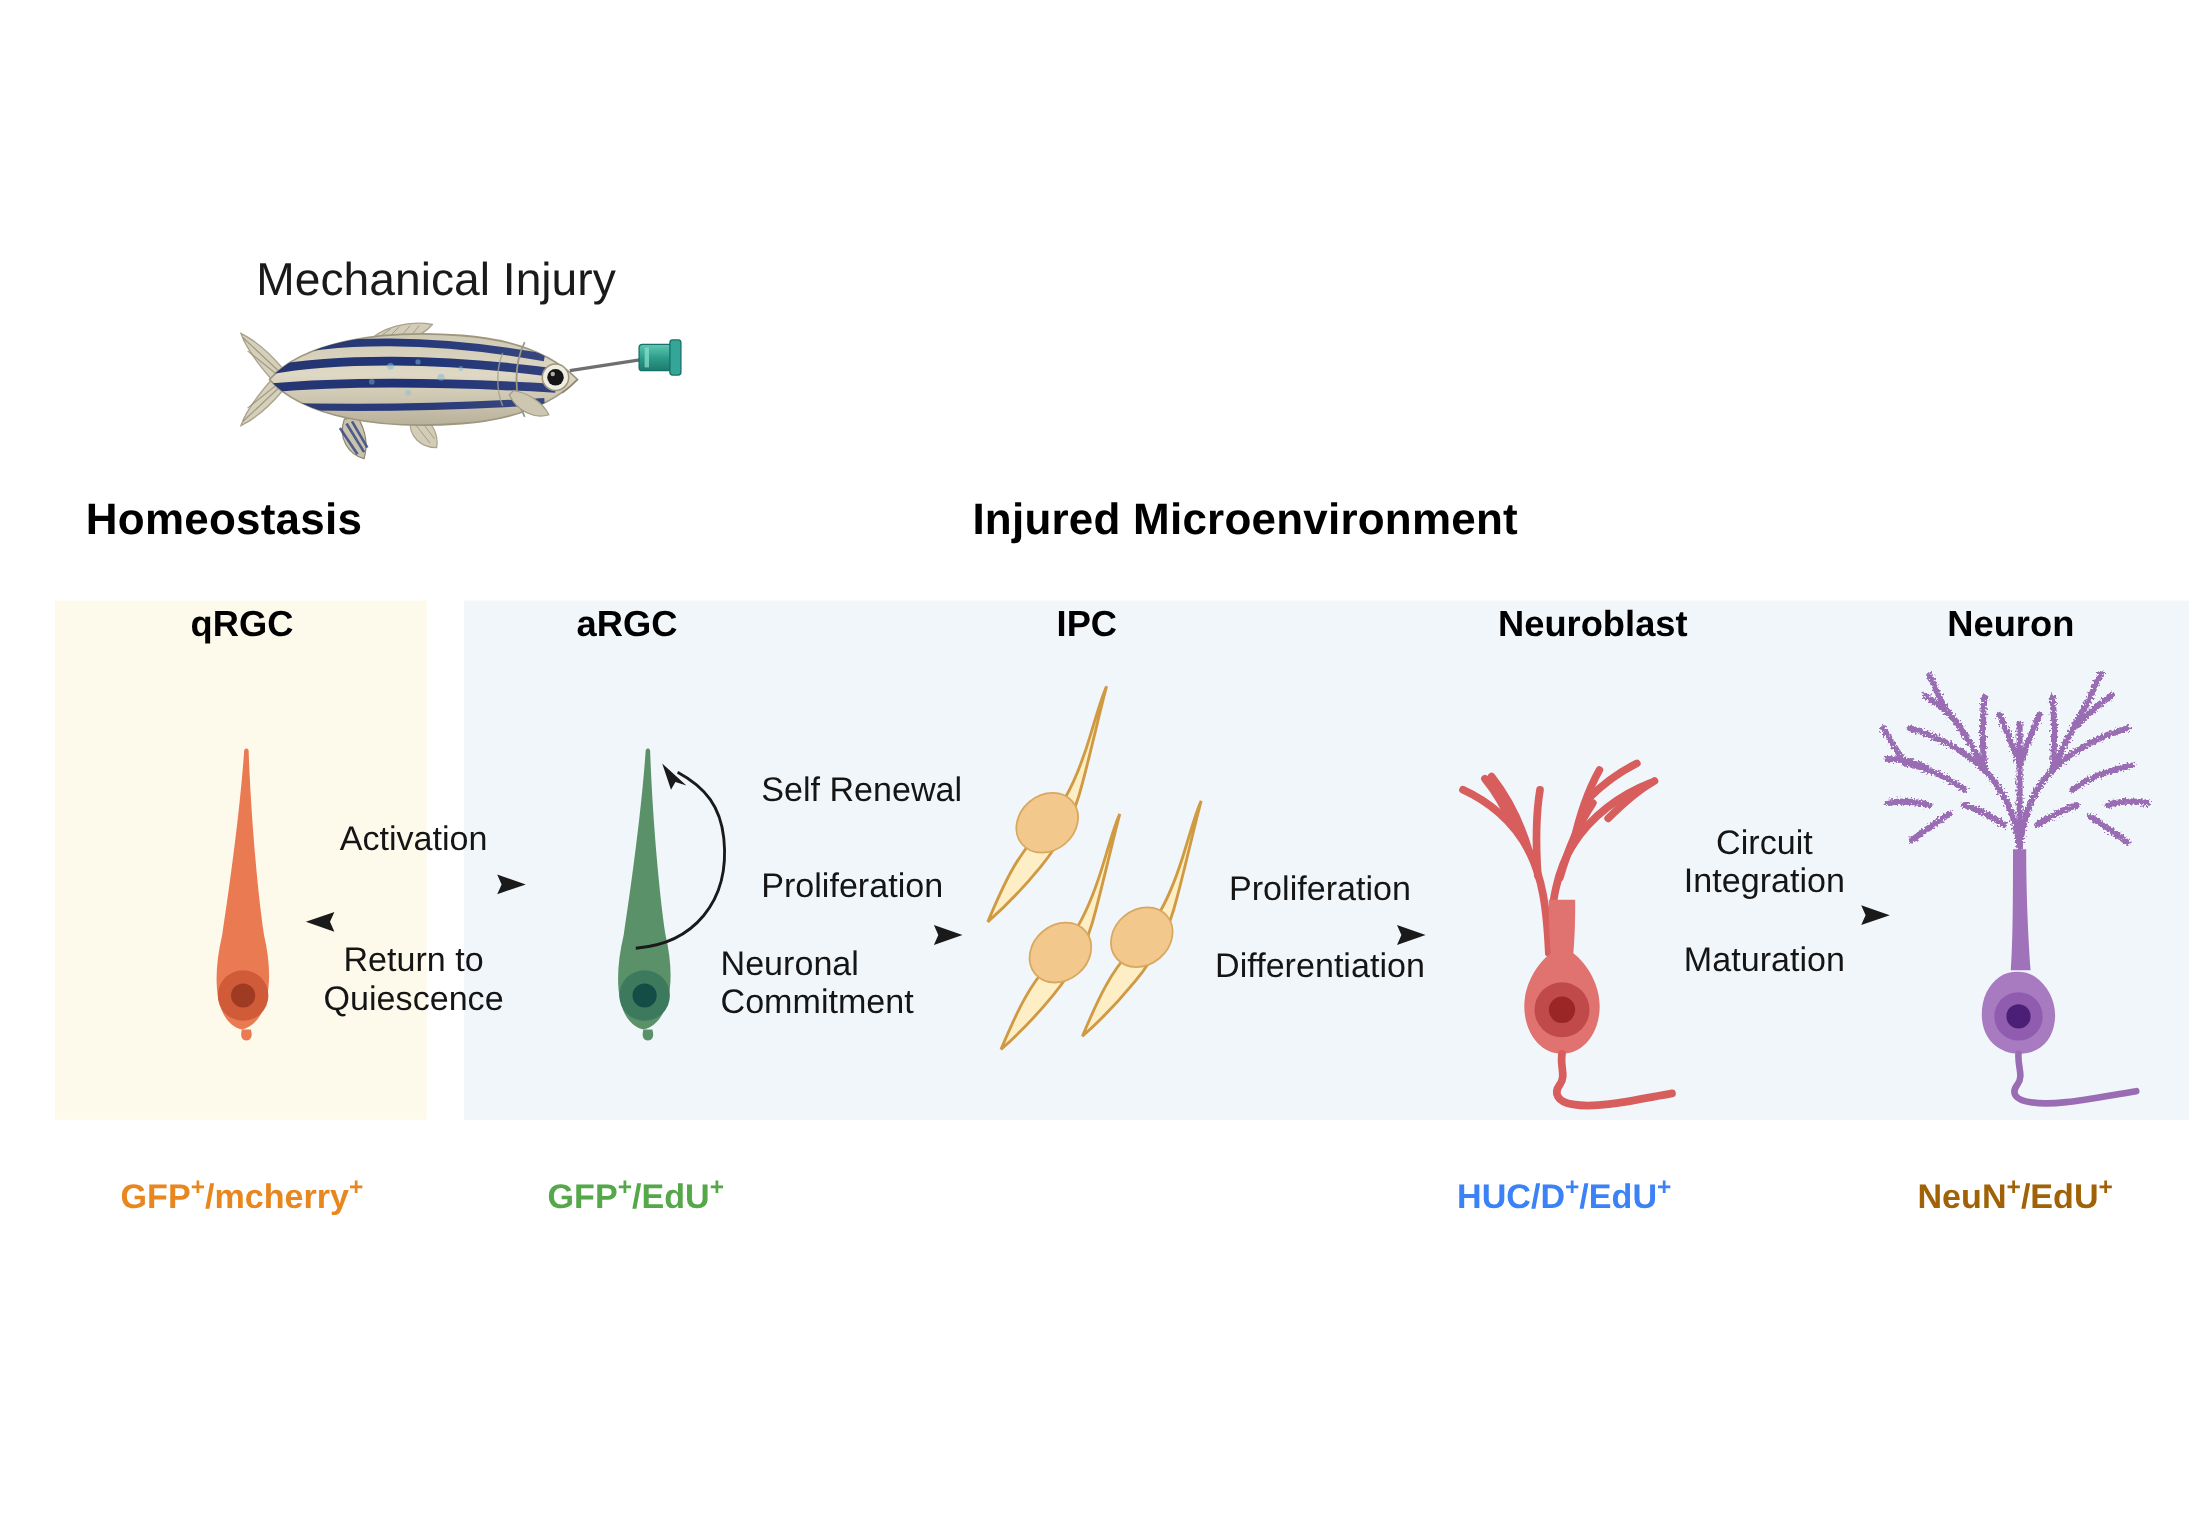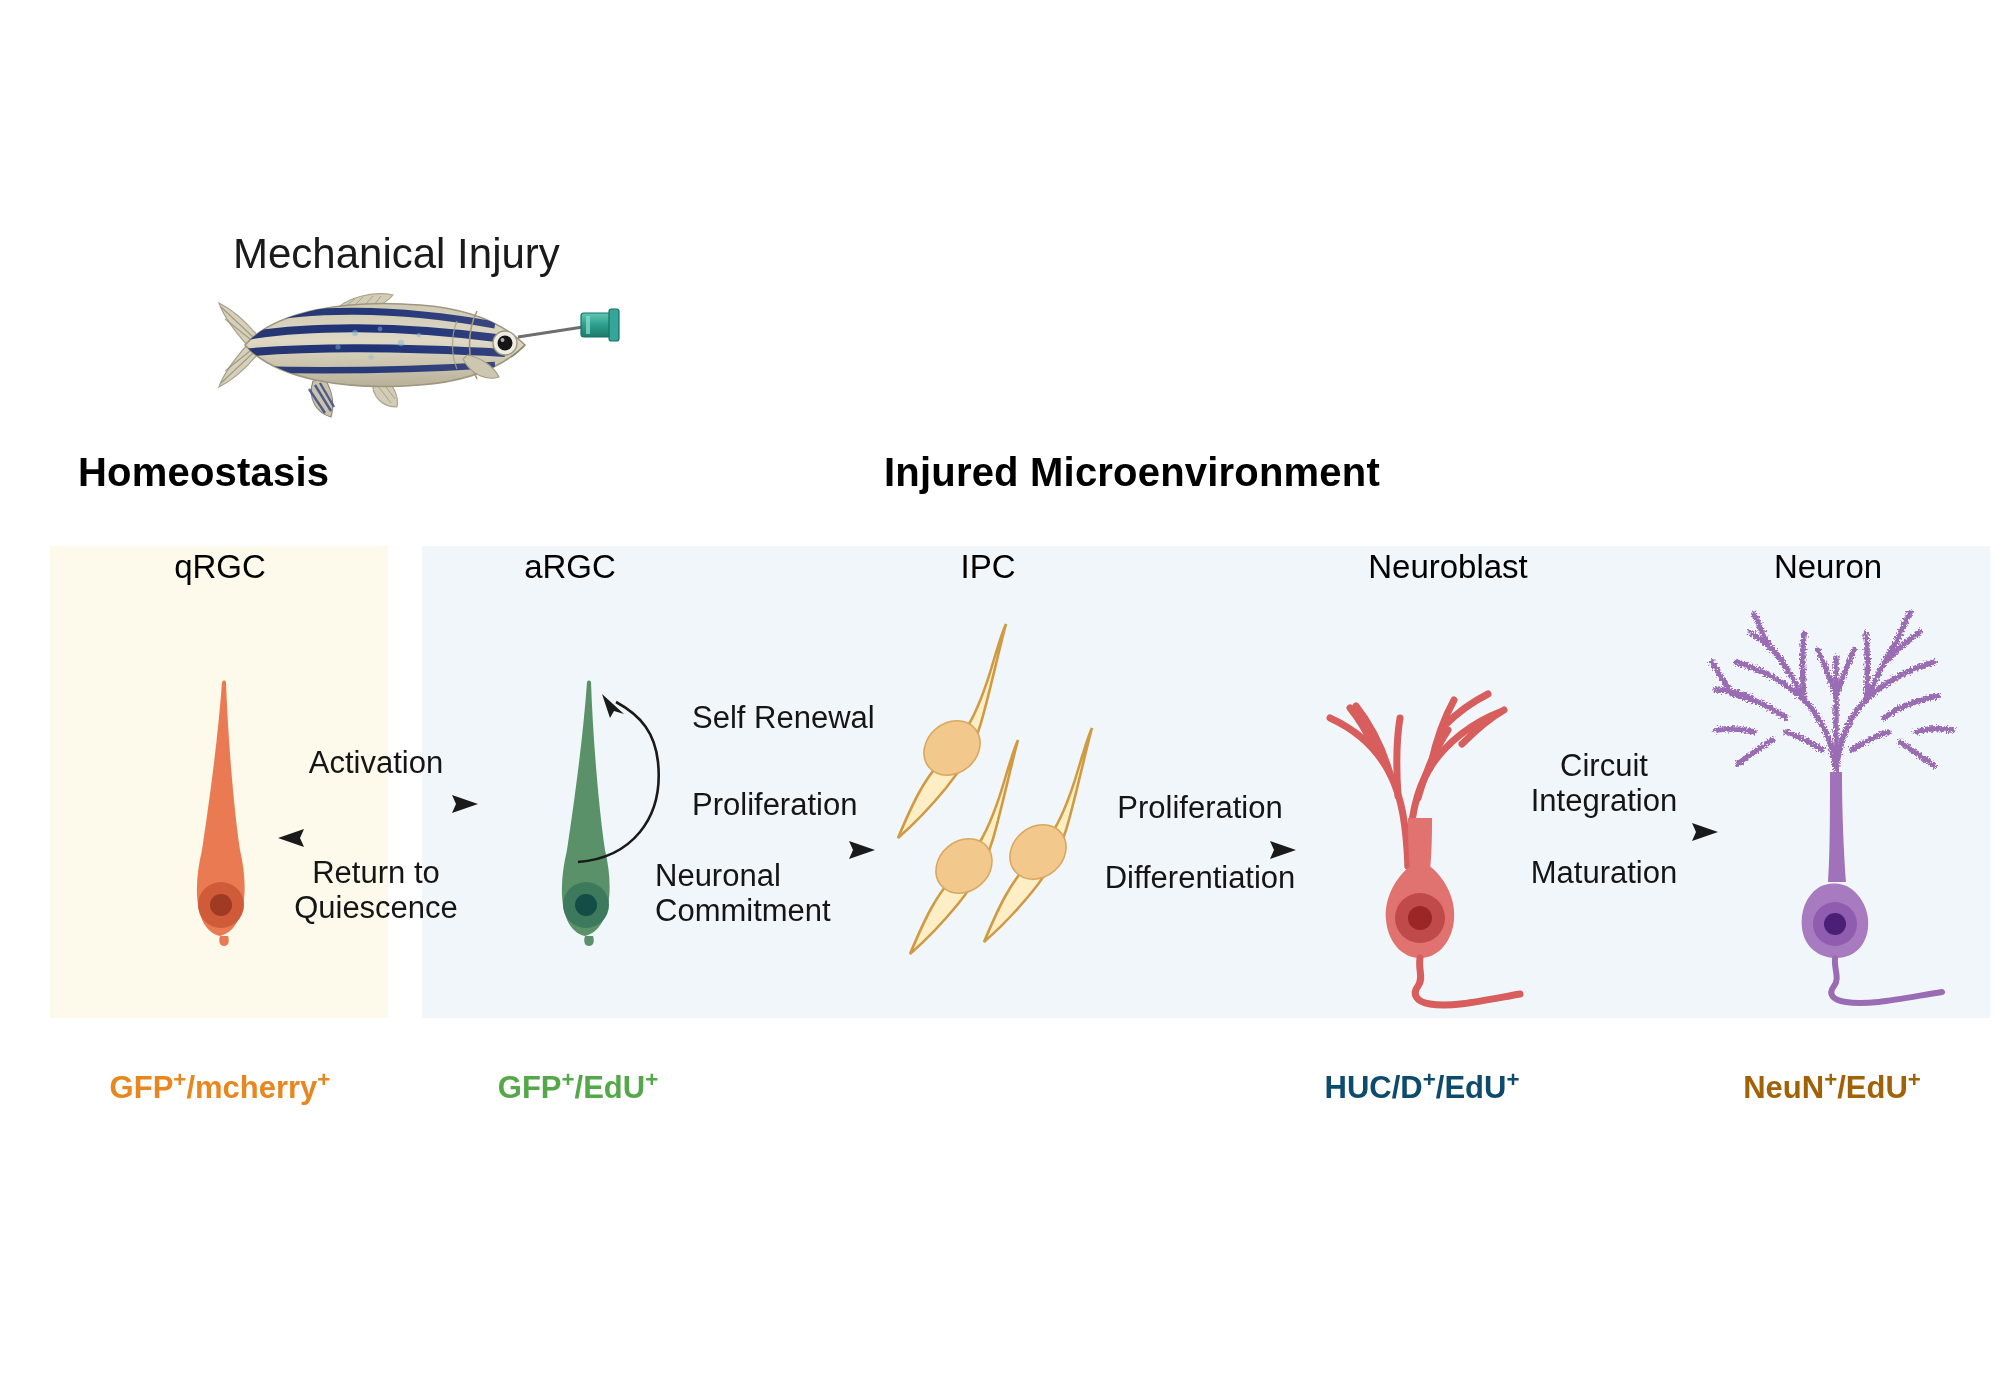--- a/index.html
+++ b/index.html
@@ -20,21 +20,21 @@
 
   
   .section-title{
     position:absolute;font-weight:bold;font-size:40px;color:#000;
     white-space:nowrap;letter-spacing:.2px;
   }
   #title-homeostasis{left:78px;top:450px;}
   #title-injured{left:884px;top:450px;}
 
   .cell-title{
-    position:absolute;font-weight:normal;font-size:33px;color:#000;
+    position:absolute;font-weight:bold;font-size:33px;color:#000;
     white-space:nowrap;text-align:right;transform:translateX(-50%);
   }
 
   .flow-label{
     position:absolute;font-size:31px;color:#151515;line-height:1.13;
     white-space:nowrap;text-align:center;transform:translateX(-50%);
   }
   .flow-label.left-al{text-align:left;transform:none;}
 
   .marker{
@@ -324,17 +324,17 @@
     <circle cx="145" cy="324" r="11" fill="#4b1f75"></circle>
 
     <path d="M145 358 C144 370 150 378 144 386 C138 394 142 400 156 402 C178 406 214 398 252 392" stroke="#9a6cb4" stroke-width="6" fill="none" stroke-linecap="round"></path>
   </svg>
 
   <div class="marker" style="left:220px;top:1068px;color:#e8871f;"><span>GFP</span><sup>+</sup><span>/mcherry</span><sup>+</sup></div>
 
   <div class="marker" style="left:578px;top:1068px;color:#55a84a;"><span>GFP</span><sup>+</sup><span>/EdU</span><sup>+</sup></div>
 
 
-  <div class="marker" style="left:1422px;top:1068px;color:#0c4a6e;"><span>HUC/D</span><sup>+</sup><span>/EdU</span><sup>+</sup></div>
+  <div class="marker" style="left:1422px;top:1068px;color:#3b82f6;"><span>HUC/D</span><sup>+</sup><span>/EdU</span><sup>+</sup></div>
 
   <div class="marker" style="left:1832px;top:1068px;color:#a16207;"><span>NeuN</span><sup>+</sup><span>/EdU</span><sup>+</sup></div>
 
 </div>
 
 </body></html>

